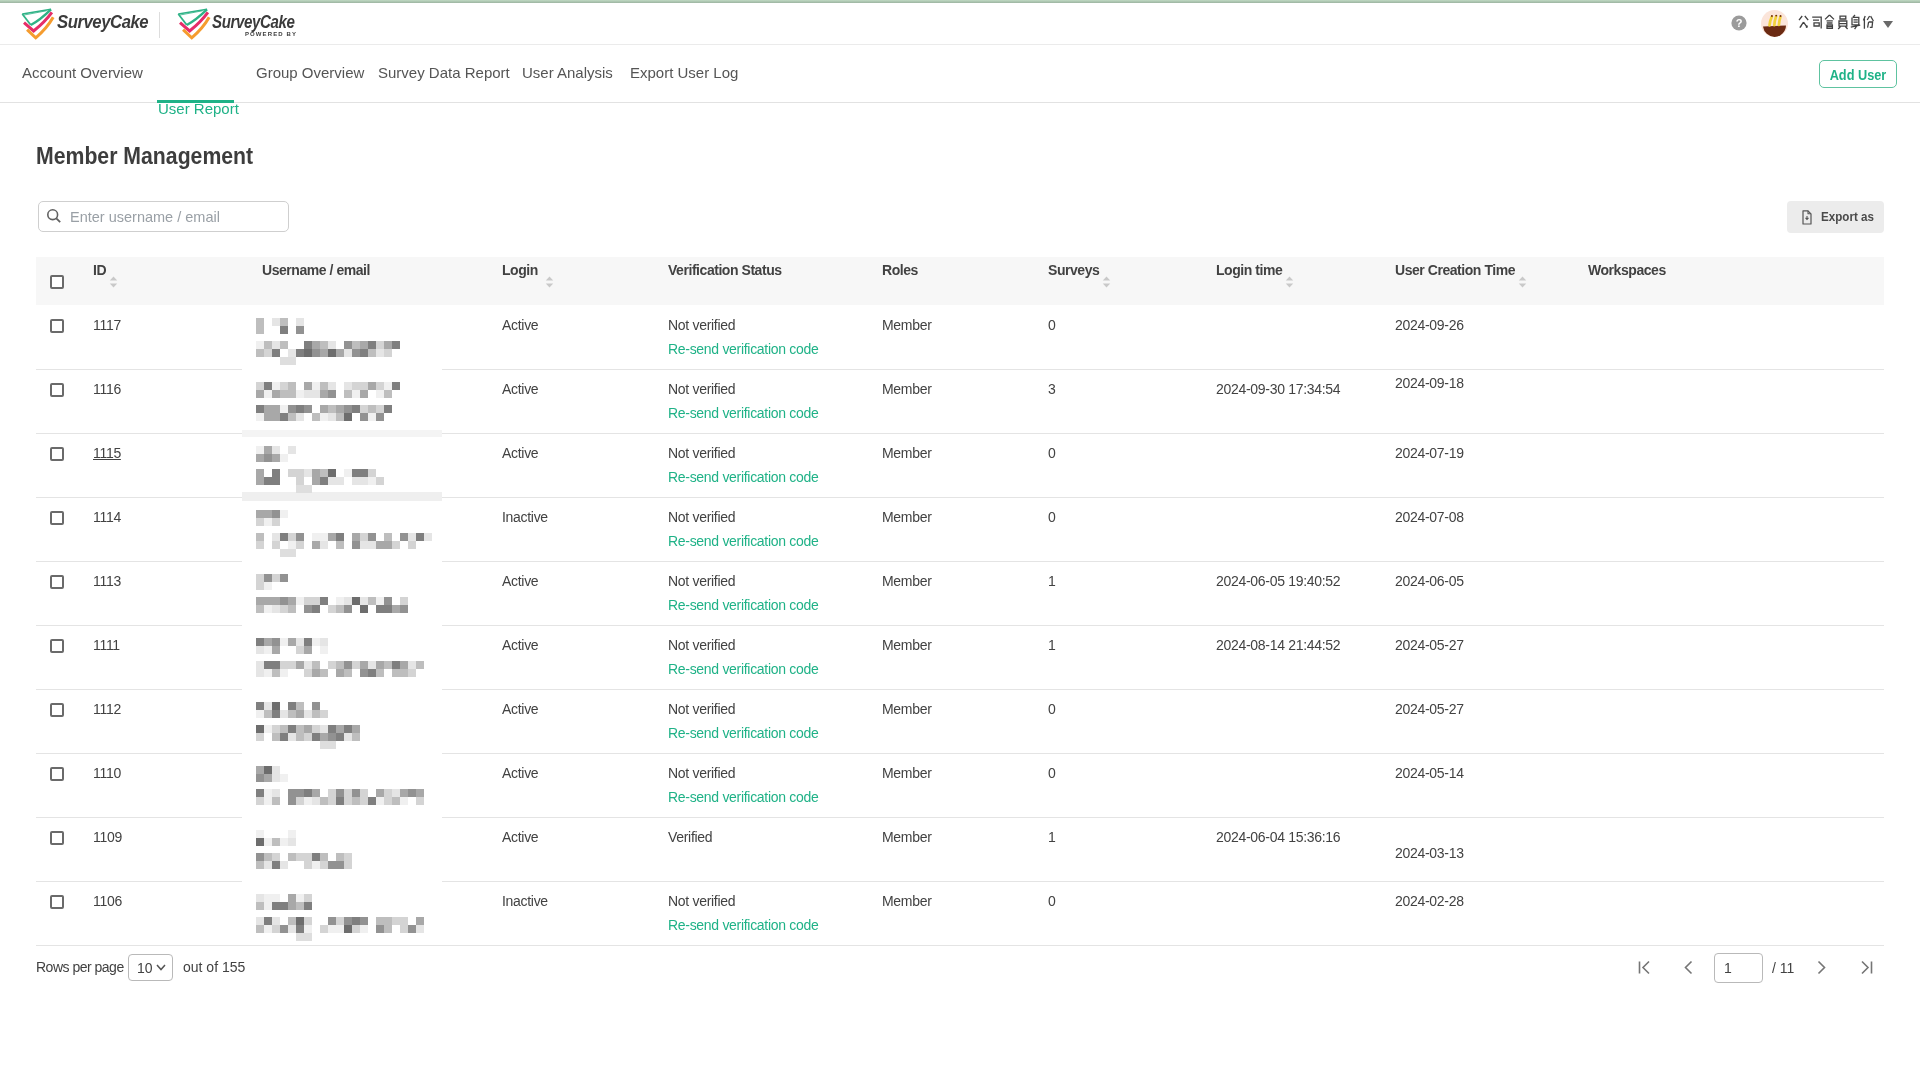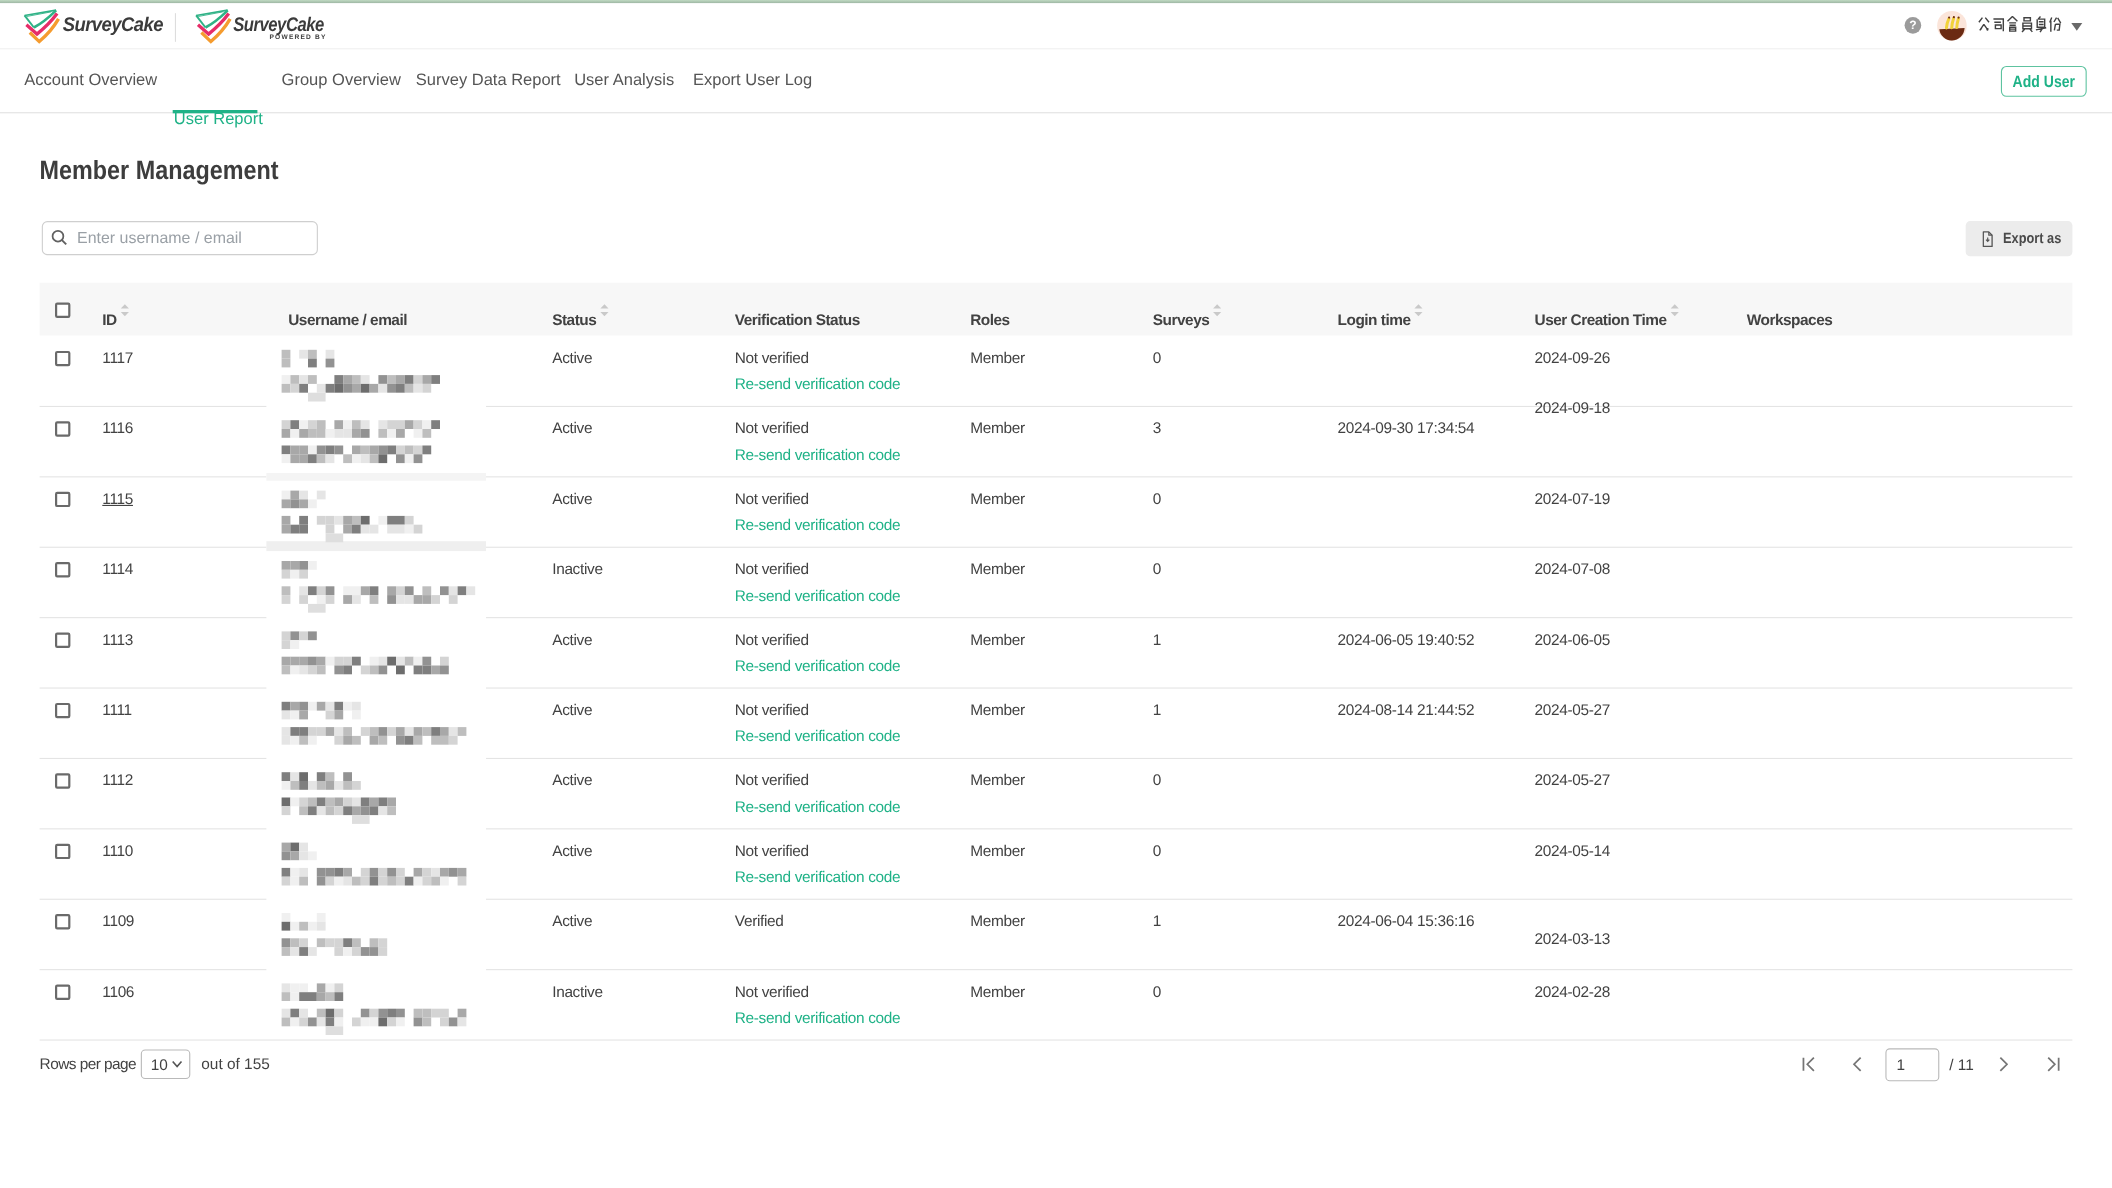--- a/index.html
+++ b/index.html
@@ -12,21 +12,21 @@
   .nav { left:0; top:45px; width:1920px; height:58px; border-bottom:1px solid #e2e2e2; background:#fff; }
   .navitem { position:absolute; top:64px; font-size:15px; color:#555; white-space:nowrap; }
   .navactive { color:#1fb287; }
   .underline { left:157px; top:100px; width:77px; height:3px; background:#1fb287; }
   .addbtn { left:1819px; top:60px; width:78px; height:28px; border:1px solid #5ec3a0; border-radius:5px; color:#1fb287; font-size:15px; font-weight:bold; background:#fff; }
   .title { left:36px; top:142px; font-size:24px; font-weight:bold; color:#3d3d3d; transform:scaleX(0.885); transform-origin:left; letter-spacing:0; }
   .search { left:38px; top:201px; width:251px; height:31px; border:1px solid #cfcfcf; border-radius:5px; background:#fff; }
   .placeholder { left:70px; top:209px; font-size:14.5px; color:#9aa0a6; }
   .exportbtn { left:1787px; top:201px; width:97px; height:32px; background:#ececec; border-radius:4px; color:#4a4a4a; font-size:13.5px; font-weight:bold; white-space:nowrap; }
   .thead { left:36px; top:257px; width:1848px; height:48px; background:#f7f7f7; }
-  .th { position:absolute; top:282px; font-size:14px; font-weight:bold; color:#424242; white-space:nowrap; letter-spacing:-0.45px; }
+  .th { position:absolute; top:262px; font-size:14px; font-weight:bold; color:#424242; white-space:nowrap; letter-spacing:-0.45px; }
   .cell { position:absolute; font-size:14px; color:#424242; white-space:nowrap; letter-spacing:-0.3px; }
   .green { color:#1fb287; }
   .rowline { position:absolute; height:1px; background:#e4e4e4; }
   .cb { position:absolute; width:14px; height:14px; border:2px solid #6a6a6a; border-radius:2px; background:#fff; }
   .footer-text { position:absolute; font-size:14px; color:#424242; }
   .pagesel { left:128px; top:954px; width:45px; height:27px; border:1px solid #b9b9b9; border-radius:4px; }
   .pageinput { left:1714px; top:953px; width:49px; height:30px; border:1px solid #b9b9b9; border-radius:4px; font-size:14px; color:#424242; line-height:28px; padding-left:9px; }
 </style>
 </head>
 <body>
@@ -114,21 +114,21 @@
     <path d="M6,0.8 v3 h3" fill="none" stroke="#555" stroke-width="1.1" stroke-linejoin="round"></path>
     <path d="M5,6 v3.4 M3.5,7.9 L5,9.5 L6.5,7.9" fill="none" stroke="#555" stroke-width="1.1"></path>
   </svg>
   <span style="position:absolute; left:34px; top:8px; transform:scaleX(0.86); transform-origin:left;">Export as</span>
 </div>
 
 <div class="abs thead"></div>
 <div class="abs cb" style="left:50px; top:275px;"></div>
 <div class="abs th" style="left:93px;">ID</div>
 <div class="abs th" style="left:262px;">Username / email</div>
-<div class="abs th" style="left:502px;">Status</div>
+<div class="abs th" style="left:502px;">Login</div>
 <div class="abs th" style="left:668px;">Verification Status</div>
 <div class="abs th" style="left:882px;">Roles</div>
 <div class="abs th" style="left:1048px;">Surveys</div>
 <div class="abs th" style="left:1216px;">Login time</div>
 <div class="abs th" style="left:1395px;">User Creation Time</div>
 <div class="abs th" style="left:1588px;">Workspaces</div>
 
 <svg class="abs" style="left:109px; top:276px;" width="9" height="12" viewBox="0 0 9 12">
 <path d="M4.5,0.5 L8.2,4.4 H0.8 Z" fill="#c9c9c9"></path>
 <path d="M4.5,11.5 L8.2,7.6 H0.8 Z" fill="#c9c9c9"></path>
@@ -160,21 +160,21 @@
 <div class="abs cell" style="left:1395px; top:317px;">2024-09-26</div>
 <div class="abs rowline" style="left:36px; top:369px; width:1848px;"></div>
 <div class="abs cb" style="left:50px; top:383px;"></div>
 <div class="abs cell" style="left:93px; top:381px;">1116</div>
 <div class="abs cell" style="left:502px; top:381px;">Active</div>
 <div class="abs cell" style="left:668px; top:381px;">Not verified</div>
 <div class="abs cell green" style="left:668px; top:405px;">Re-send verification code</div>
 <div class="abs cell" style="left:882px; top:381px;">Member</div>
 <div class="abs cell" style="left:1048px; top:381px;">3</div>
 <div class="abs cell" style="left:1216px; top:381px;">2024-09-30 17:34:54</div>
-<div class="abs cell" style="left:1395px; top:362px;">2024-09-18</div>
+<div class="abs cell" style="left:1395px; top:375px;">2024-09-18</div>
 <div class="abs rowline" style="left:36px; top:433px; width:1848px;"></div>
 <div class="abs cb" style="left:50px; top:447px;"></div>
 <div class="abs cell" style="left:93px; top:445px;text-decoration:underline;">1115</div>
 <div class="abs cell" style="left:502px; top:445px;">Active</div>
 <div class="abs cell" style="left:668px; top:445px;">Not verified</div>
 <div class="abs cell green" style="left:668px; top:469px;">Re-send verification code</div>
 <div class="abs cell" style="left:882px; top:445px;">Member</div>
 <div class="abs cell" style="left:1048px; top:445px;">0</div>
 <div class="abs cell" style="left:1395px; top:445px;">2024-07-19</div>
 <div class="abs rowline" style="left:36px; top:497px; width:1848px;"></div>

